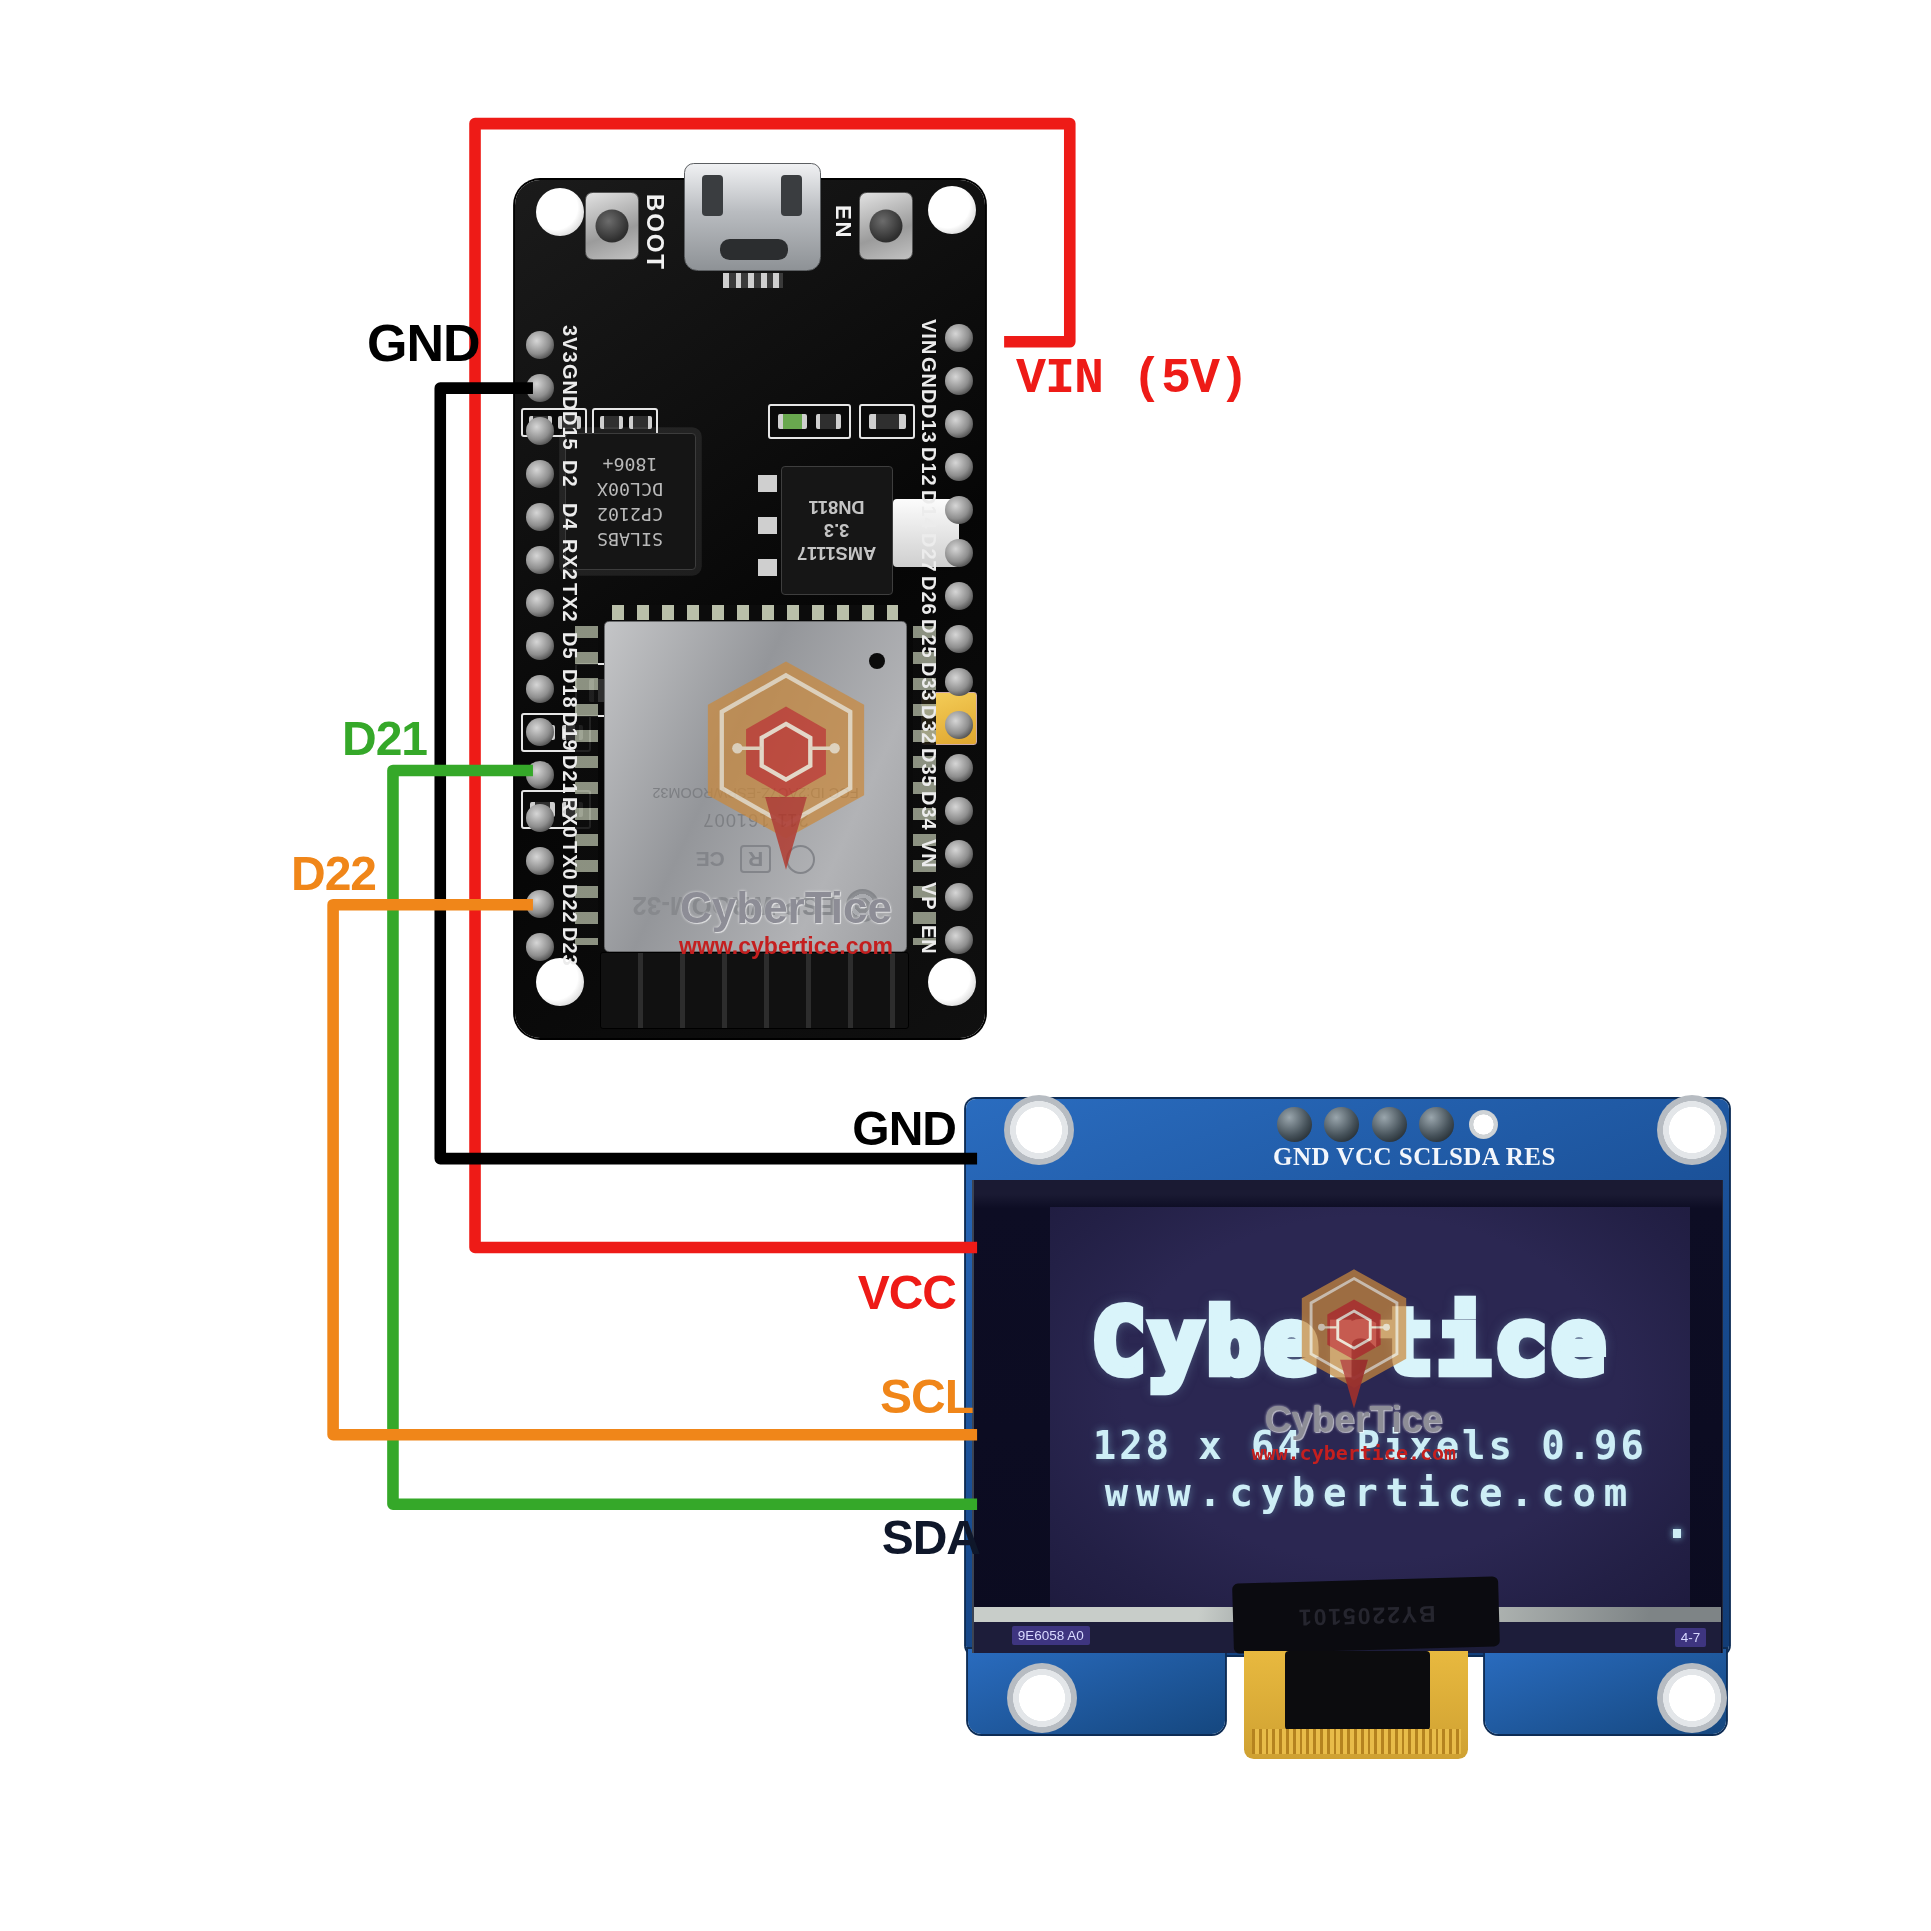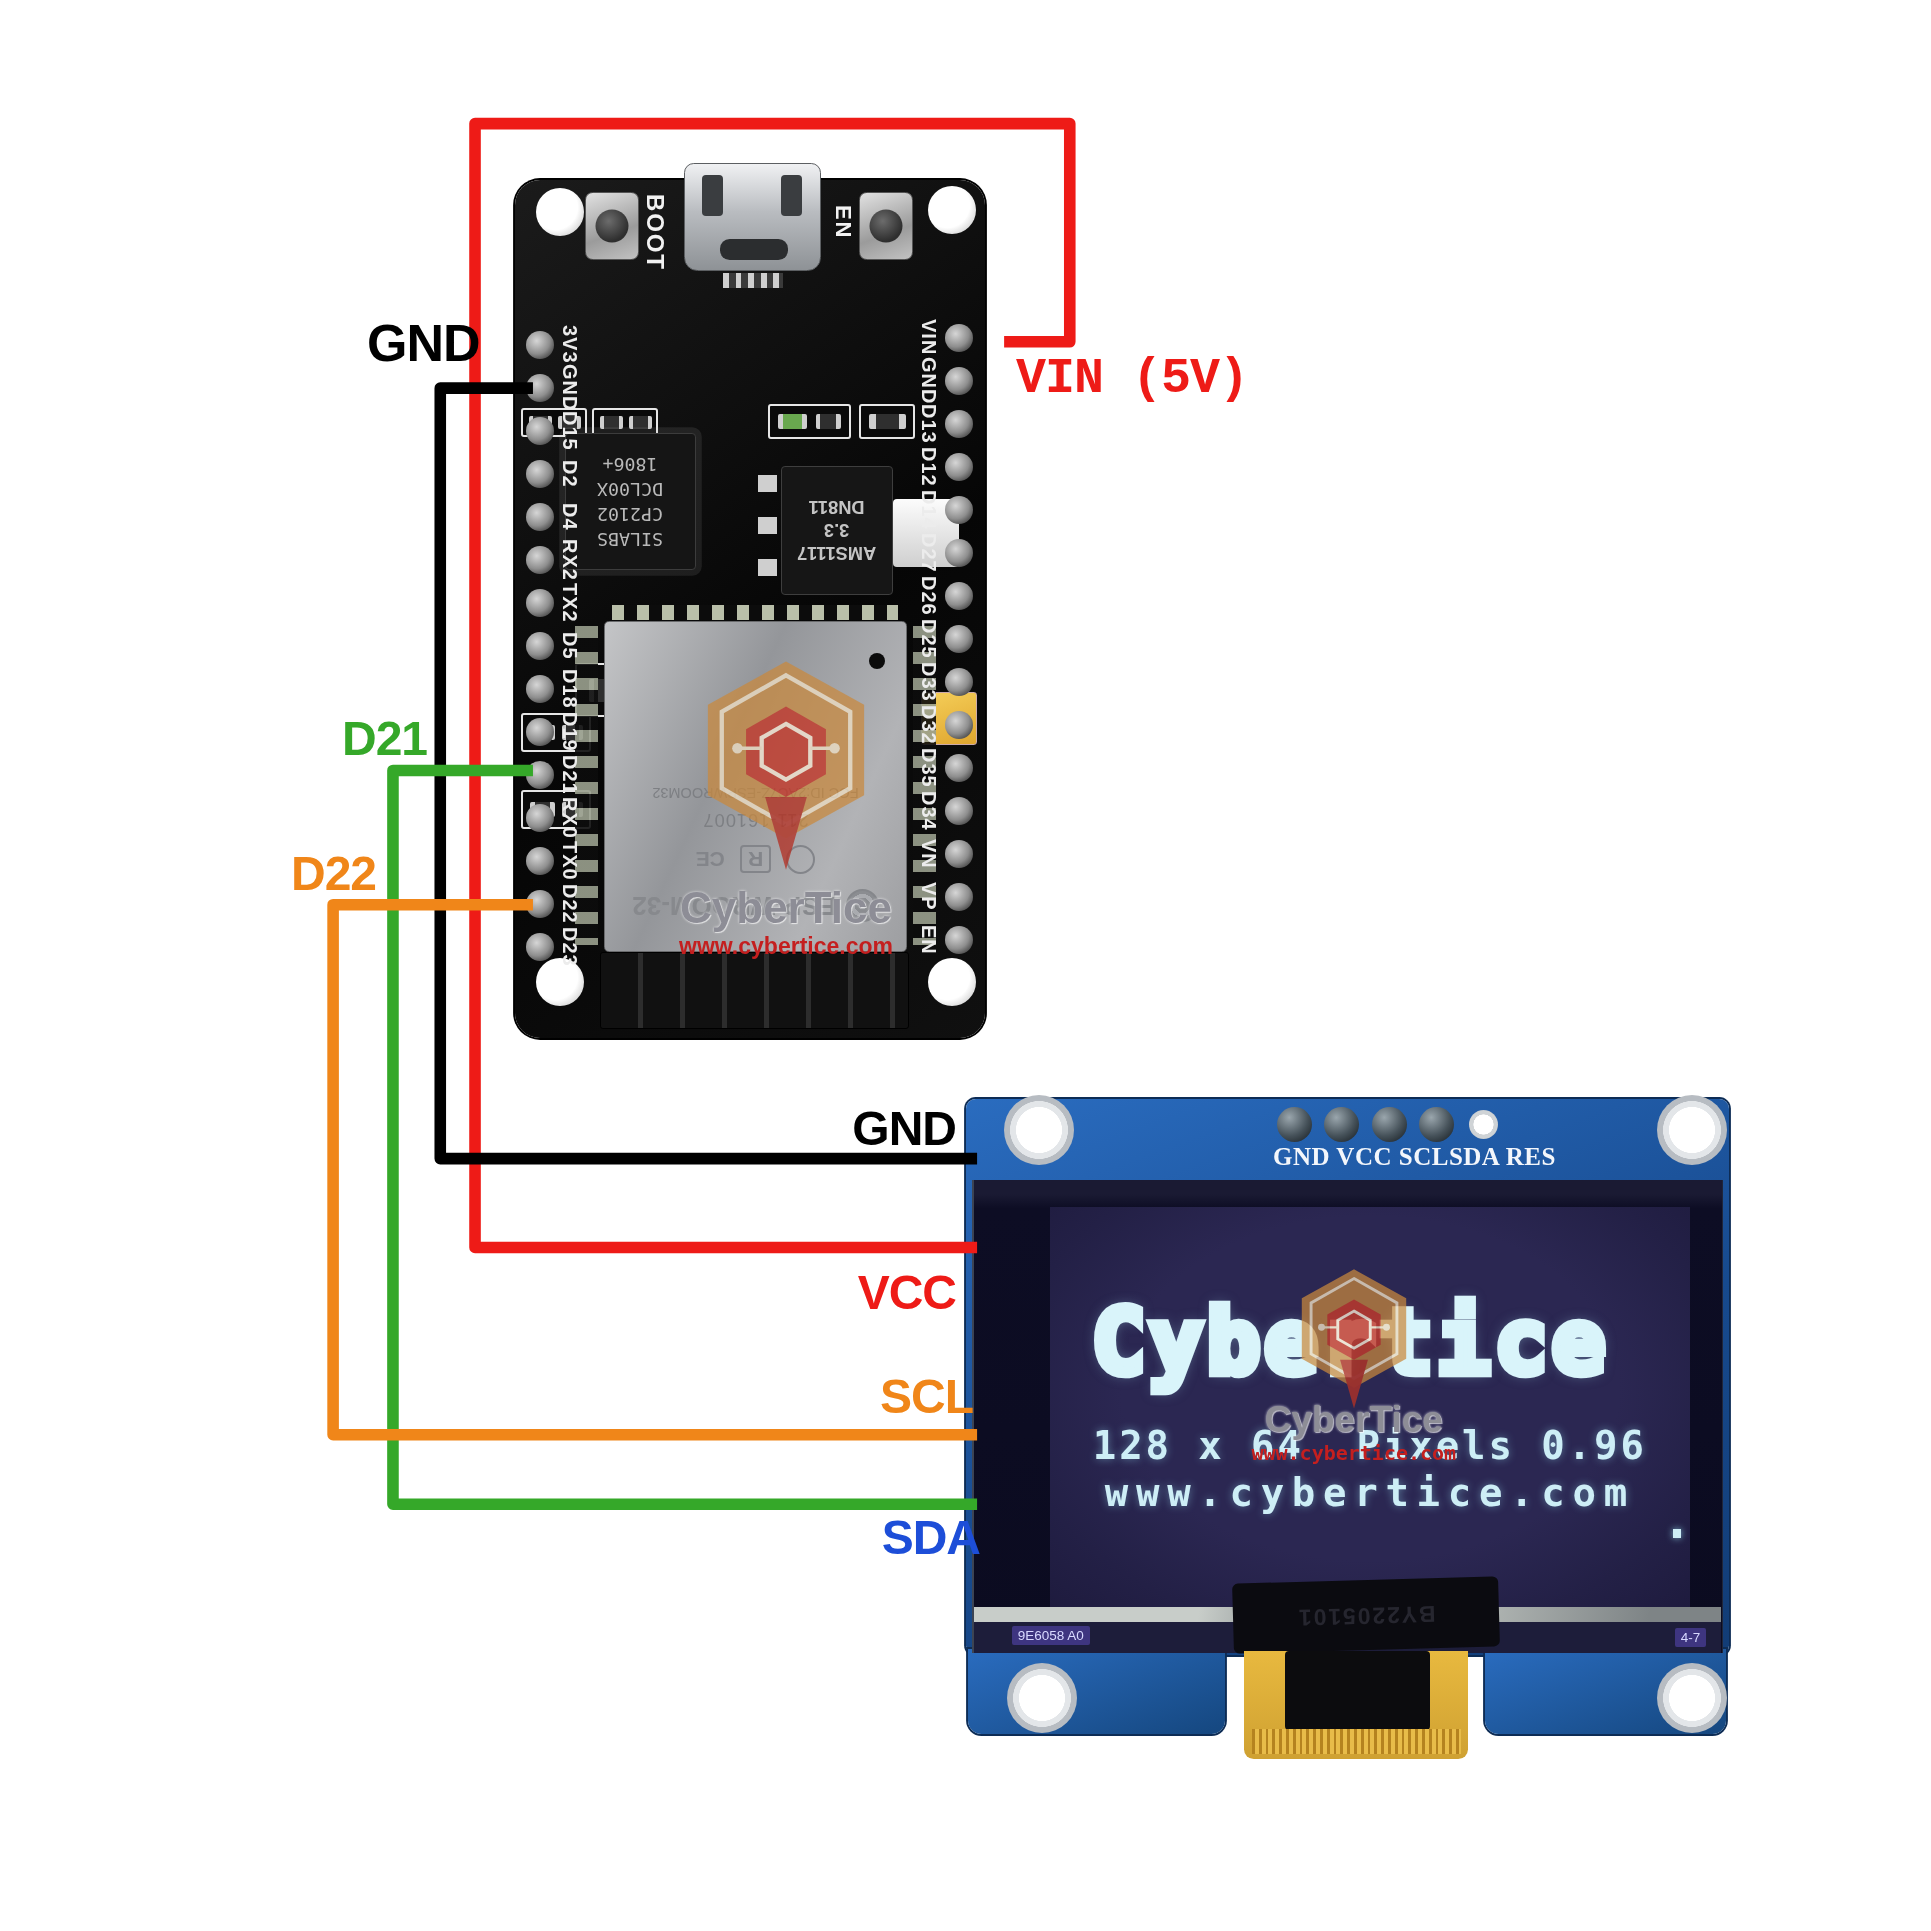--- a/index.html
+++ b/index.html
@@ -13,21 +13,21 @@
 
   
   .wlabel { position:absolute; z-index:40; font-weight:bold; font-size:48px; letter-spacing:-1px; white-space:pre; }
   .lbl-gnd-top { left:367px; top:313px;  color:#000; font-size:52px; }
   .lbl-vin     { left:1016px; top:350px; color:#ee1b17; font-size:50px;font-family:Liberation Mono, monospace; }
   .lbl-d21     { left:342px; top:711px;  color:#35a829; }
   .lbl-d22     { left:291px; top:846px;  color:#f08619; }
   .lbl-gnd-bot { left:763px; top:1101px; width:193px; text-align:right; color:#000; }
   .lbl-vcc     { left:763px; top:1265px; width:193px; text-align:right; color:#ee1b17; }
   .lbl-scl     { left:780px; top:1369px; width:193px; text-align:right; color:#f08619; }
-  .lbl-sda     { left:787px; top:1510px; width:193px; text-align:right; color:#1d4ed8; }
+  .lbl-sda     { left:787px; top:1510px; width:193px; text-align:right; color:#0f172a; }
 
   
   .esp32 {
     position:absolute; left:515px; top:180px; width:470px; height:858px; z-index:10;
     background:linear-gradient(145deg,#1b1b1b,#060606 55%,#101010);
     border-radius:25px; box-shadow:0 0 0 1.9px #000;
   }
   .hole { position:absolute; border-radius:50%; background:radial-gradient(circle at 40% 40%, #ffffff 55%, #d8d8d8 78%, #9a9a9a); z-index:3;}
   .esp32 .hole { width:48px; height:48px; }
   .esp32 .hole.tl { left:21px;  top:7.7px; }

